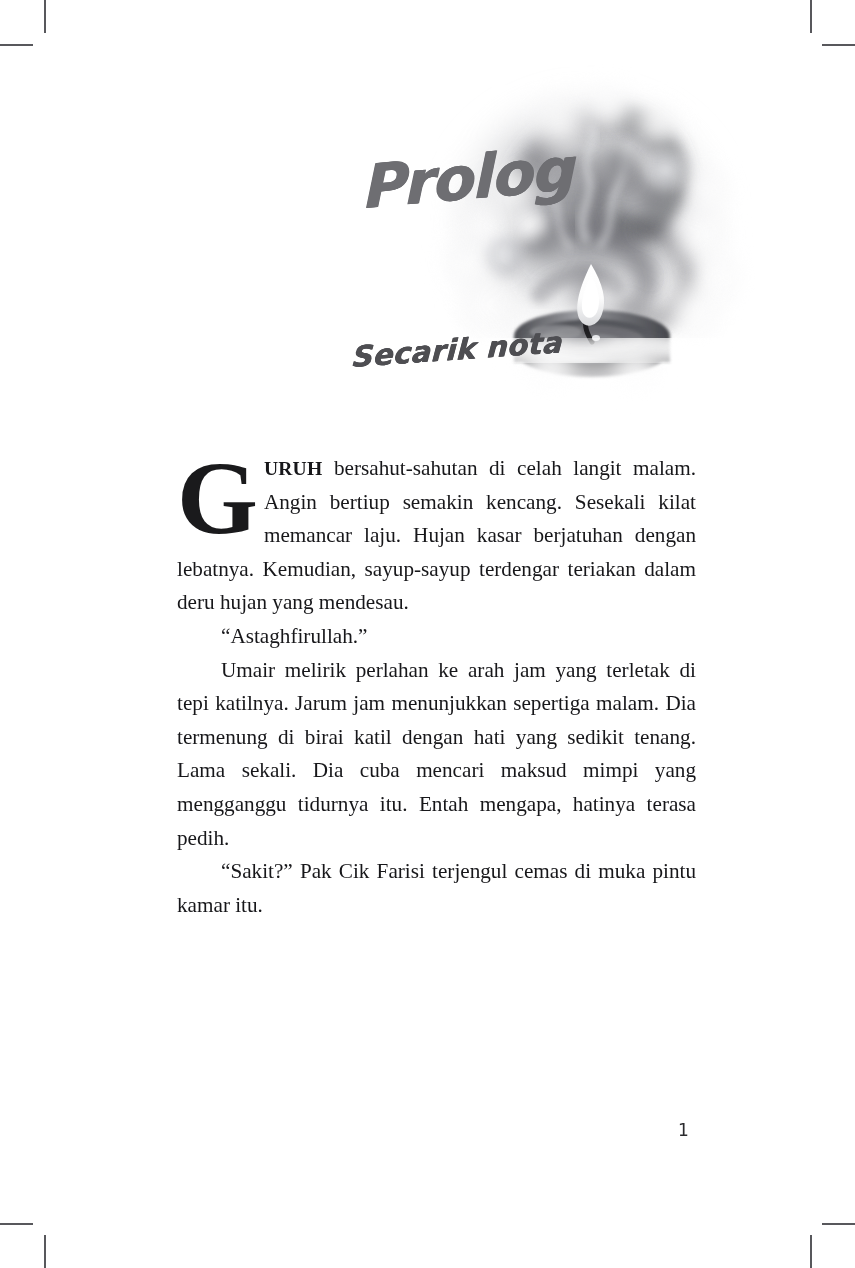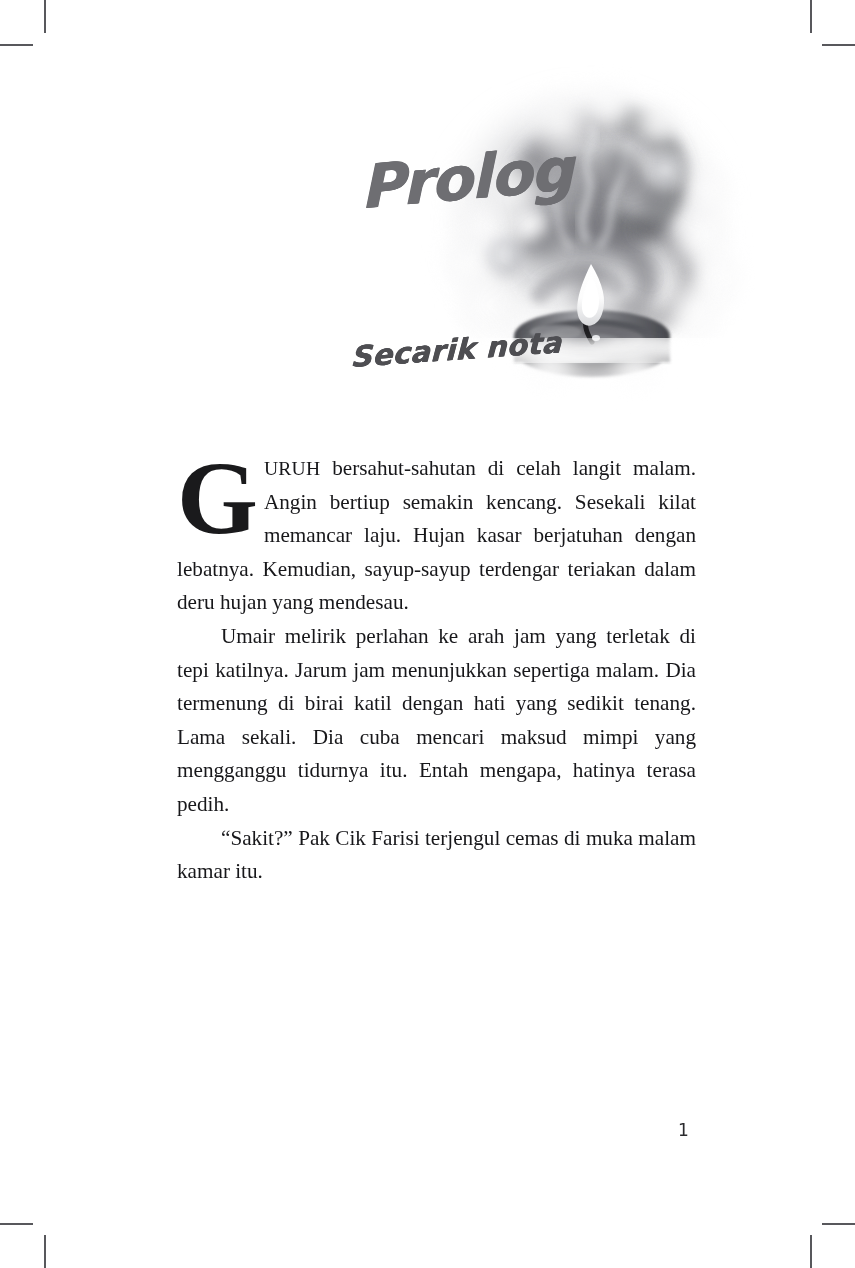--- a/index.html
+++ b/index.html
@@ -98,21 +98,21 @@
     float: left;
     font-family: "Liberation Serif", "DejaVu Serif", serif;
     font-size: 104px;
     line-height: 84px;
     font-weight: 700;
     color: #1a1a1c;
     margin: 4px 6px 0 0;
     padding: 0;
   }
   .smallcaps {
-    font-weight: 400;
+    font-weight: 700;
     font-size: 19.6px;
     letter-spacing: 0.2px;
   }
 
   
   .folio {
     position: absolute;
     left: 678px;
     top: 1120px;
     font-family: "DejaVu Sans", sans-serif;
@@ -281,19 +281,20 @@
   </div>
 
   <div class="chapter-title">Prolog</div>
 
   <div class="chapter-subtitle">Secarik nota</div>
 
   <div class="text-block">
 
     <p class="para first"><span class="dropcap">G</span><span class="smallcaps">URUH</span><span> bersahut-sahutan di celah langit malam. Angin bertiup semakin kencang. Sesekali kilat memancar laju. Hujan kasar berjatuhan dengan lebatnya. Kemudian, sayup-sayup terdengar teriakan dalam deru hujan yang mendesau.</span></p>
 
+    <p class="para">“Astaghfirullah.”</p>
     <p class="para">Umair melirik perlahan ke arah jam yang terletak di tepi katilnya. Jarum jam menunjukkan sepertiga malam. Dia termenung di birai katil dengan hati yang sedikit tenang. Lama sekali. Dia cuba mencari maksud mimpi yang mengganggu tidurnya itu. Entah mengapa, hatinya terasa pedih.</p>
-    <p class="para">“Sakit?” Pak Cik Farisi terjengul cemas di muka malam kamar itu.</p>
+    <p class="para">“Sakit?” Pak Cik Farisi terjengul cemas di muka pintu kamar itu.</p>
   </div>
 
   <div class="folio">1</div>
 
 </div>
 
 </body></html>

